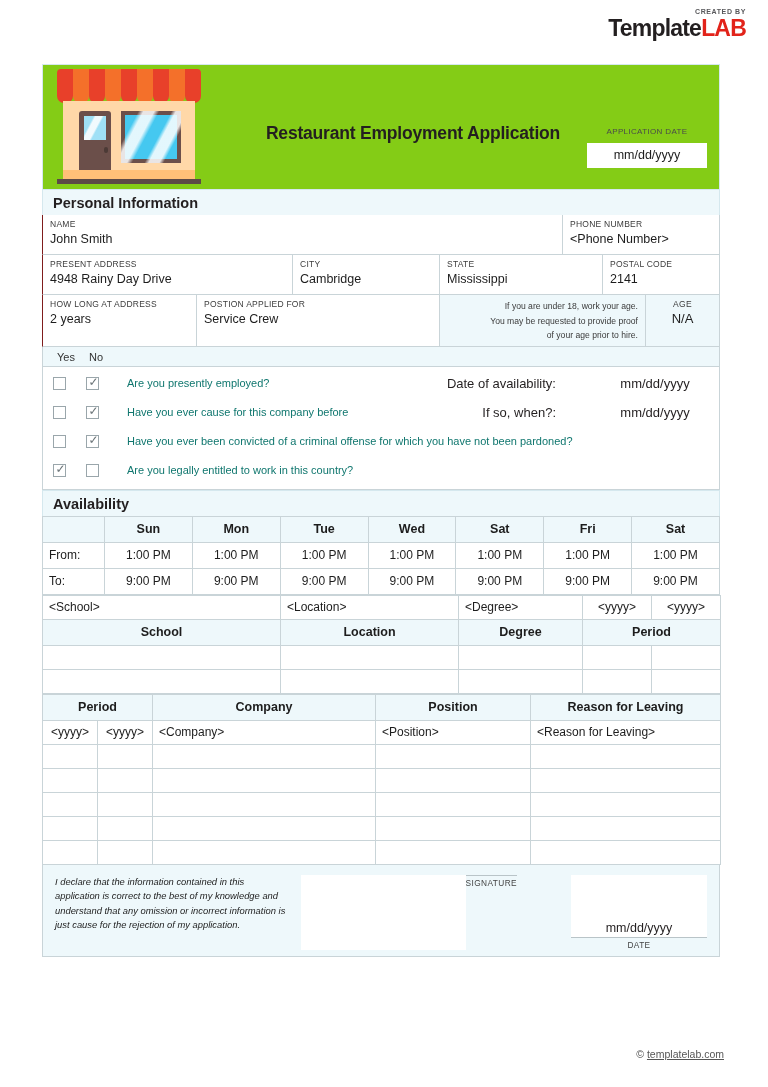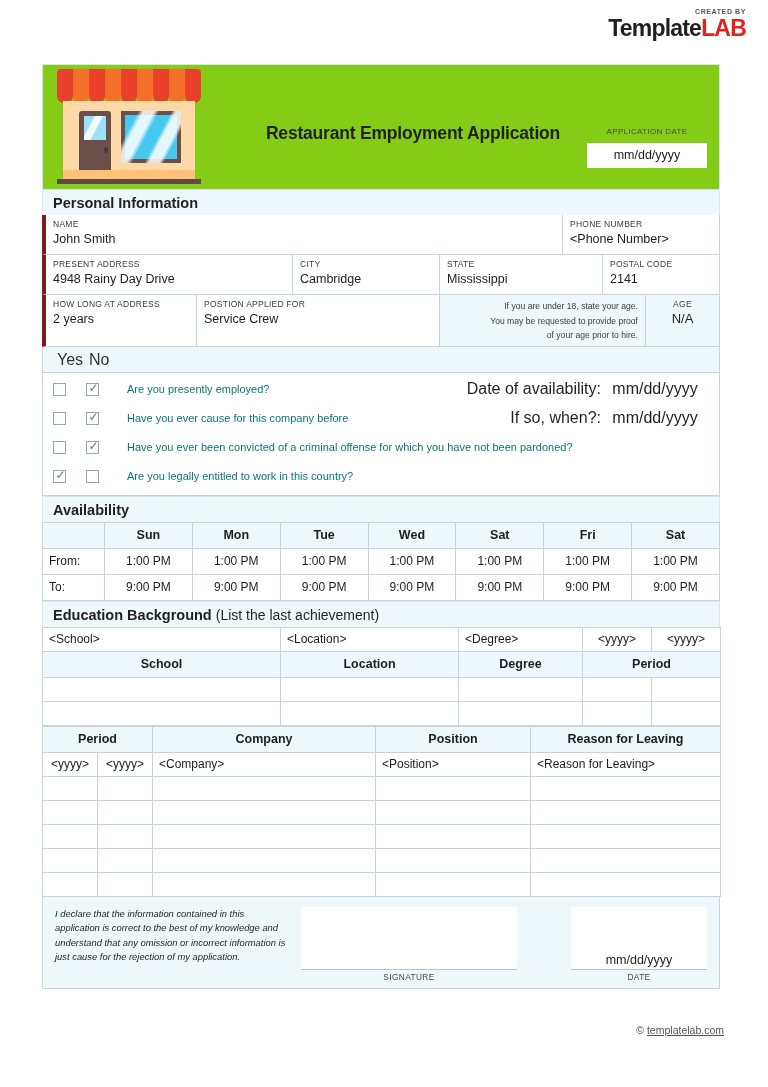--- a/index.html
+++ b/index.html
@@ -79,51 +79,51 @@
     padding: 5px 10px 4px; font-size: 14.5px; font-weight: 700;
   }
   .sect .sub { font-weight: 400; font-size: 14px; }
 
   
   .row { display: flex; }
   .cell {
     border: 1px solid #c9d4d8; border-top: none; border-left: none;
     background: #fff; padding: 3px 7px 4px; min-height: 26px;
   }
-  .cell.first { border-left: 4px solid #7f1d1d; }
+  .cell.first { border-left: 1px solid #7f1d1d; }
   .cell .lbl { font-size: 8.5px; letter-spacing: .25px; color: #3b3b3b; line-height: 12px; }
   .cell .val { font-size: 12.5px; line-height: 18px; color: #1d1d1d; }
   .cell.tall { min-height: 40px; }
   .tint { background: #eef8fb; }
 
   .agenote { font-size: 8.6px; line-height: 11.5px; text-align: right; color: #3b3b3b; padding-top: 3px; }
   .agebox { text-align: center; }
   .agebox .lbl { text-align: center; letter-spacing: .3px; }
   .agebox .val { text-align: center; font-size: 13px; }
 
   
   .yn-head {
     border: 1px solid #c9d4d8; border-top: none; background: #eef8fb;
-    padding: 4px 0 3px 14px; font-size: 16px; color: #333;
+    padding: 4px 0 3px 14px; font-size: 11px; color: #333;
   }
   .yn-head span { display: inline-block; }
   .yn-head .y { width: 32px; }
   .qbox { border: 1px solid #c9d4d8; border-top: none; background: #fff; padding: 2px 0 4px; }
   .q { display: flex; align-items: center; height: 29px; padding: 0 10px; }
   .cb {
     width: 13px; height: 13px; border: 1px solid #9aa6ab; background: #fff;
     position: relative; flex: 0 0 13px;
   }
   .cb.on:after {
     content: "✓"; position: absolute; left: 0; top: -4px; width: 13px;
     text-align: center; font-size: 12px; color: #6b7478; line-height: 16px;
   }
   .q .gap { width: 20px; flex: 0 0 20px; }
   .q .txt { font-size: 11px; margin-left: 28px; color: #0f766e; white-space: nowrap; }
-  .q .tail { margin-left: auto; display: flex; align-items: flex-start; font-size: 16px; }
+  .q .tail { margin-left: auto; display: flex; align-items: flex-start; font-size: 13px; gap: 45px; }
   .q .tail .k { text-align: right; }
   .q .tail .v { width: 108px; text-align: center; }
 
   
   table { border-collapse: collapse; width: 100%; table-layout: fixed; }
   table td, table th {
     border: 1px solid #c9d4d8; font-size: 12px; font-weight: 400;
     padding: 4px 6px; height: 26px; background: #fff; color: #1d1d1d;
   }
   table th { background: #eef8fb; font-weight: 700; text-align: center; font-size: 12.5px; }
@@ -136,31 +136,31 @@
   .center { text-align: center; }
 
   
   .decl {
     border: 1px solid #c9d4d8; border-top: none; background: #eef8fb;
     display: flex; padding: 10px 12px 6px; gap: 10px; height: 92px;
   }
   .decl .txt {
     width: 236px; font-size: 9.4px; font-style: italic; line-height: 14.5px; color: #1d1d1d;
   }
-  .sigwrap { width: 216px; display: flex; flex-direction: column; }
+  .sigwrap { width: 216px; display: flex; flex-direction: row; }
   .datewrap { width: 136px; display: flex; flex-direction: column; margin-left: auto; }
   .sigbox { flex: 1; background: #fff; }
   .datebox { flex: 1; background: #fff; display: flex; align-items: flex-end; justify-content: center;
              padding-bottom: 2px; font-size: 12.5px; }
   .sigline { border-top: 1px solid #b9c4c8; text-align: center; font-size: 8.3px;
              letter-spacing: .4px; color: #444; padding-top: 2px; }
 
   
   .footer {
-    position: absolute; right: 44px; top: 1024px;
+    position: absolute; right: 44px; top: 1048px;
     font-size: 10.5px; color: #555;
   }
   .footer u { text-decoration: underline; }
 </style>
 </head>
 <body>
 
 <div class="page">
 
   <div class="brand">
@@ -238,21 +238,21 @@
     <div class="row">
       <div class="cell first tall" style="width:155px">
         <div class="lbl">HOW LONG AT ADDRESS</div>
         <div class="val">2 years</div>
       </div>
       <div class="cell tall" style="width:243px">
         <div class="lbl">POSTION APPLIED FOR</div>
         <div class="val">Service Crew</div>
       </div>
       <div class="cell tall tint" style="width:206px">
-        <div class="agenote">If you are under 18, state your age.</div>
+        <div class="agenote">If you are under 18, work your age.</div>
         <div class="agenote">You may be requested to provide proof</div>
         <div class="agenote">of your age prior to hire.</div>
       </div>
       <div class="cell tall tint agebox" style="width:74px">
         <div class="lbl">AGE</div>
         <div class="val">N/A</div>
       </div>
     </div>
 
     <div class="yn-head">
@@ -339,24 +339,20 @@
         <td>9:00 PM</td>
         <td>9:00 PM</td>
         <td>9:00 PM</td>
         <td>9:00 PM</td>
         <td>9:00 PM</td>
         <td>9:00 PM</td>
       </tr>
     </tbody>
       </table>
 
-    <div class="sect">
-      <span>Education Background</span>
-      <span class="sub">(List the last achievement)</span>
-    </div>
     <table class="edu">
       <colgroup>
         <col style="width:238px">
           <col style="width:178px">
           <col style="width:124px">
           <col style="width:69px">
           <col style="width:69px">
       </colgroup>
       <tbody>
           <tr>

